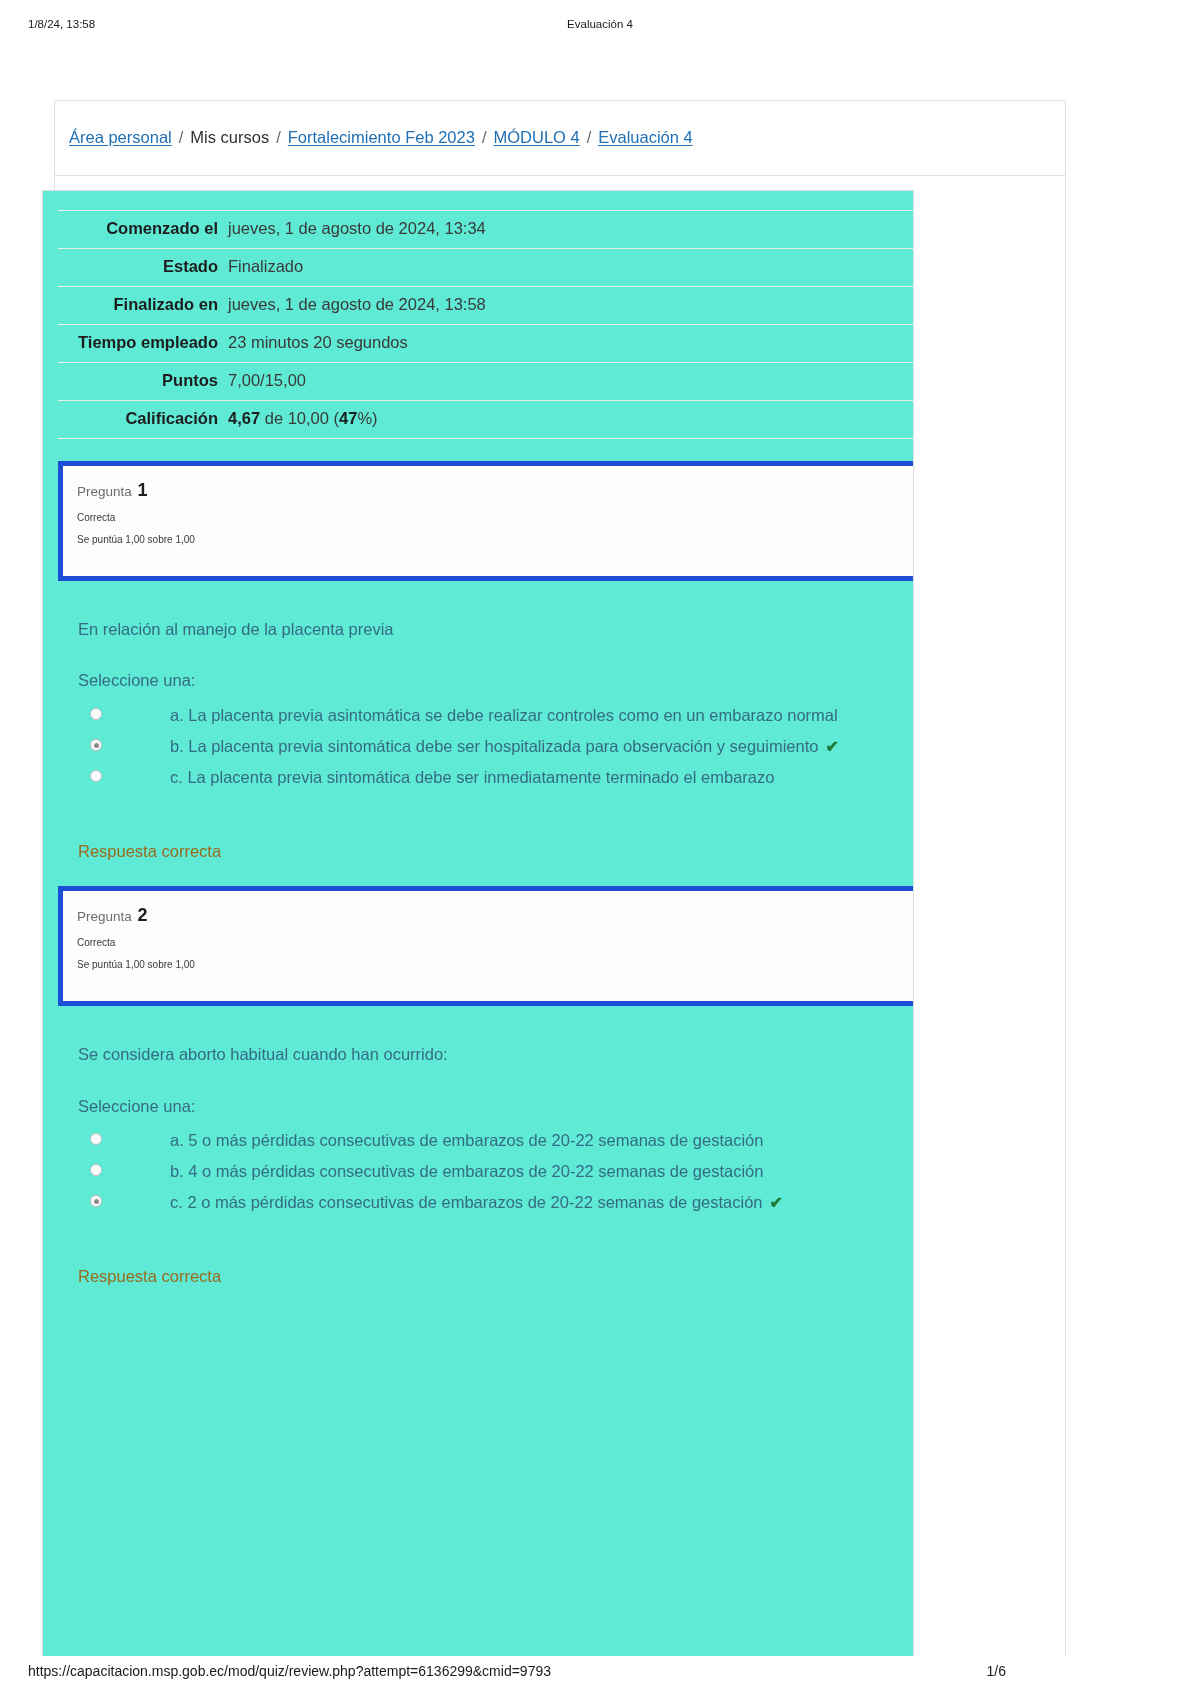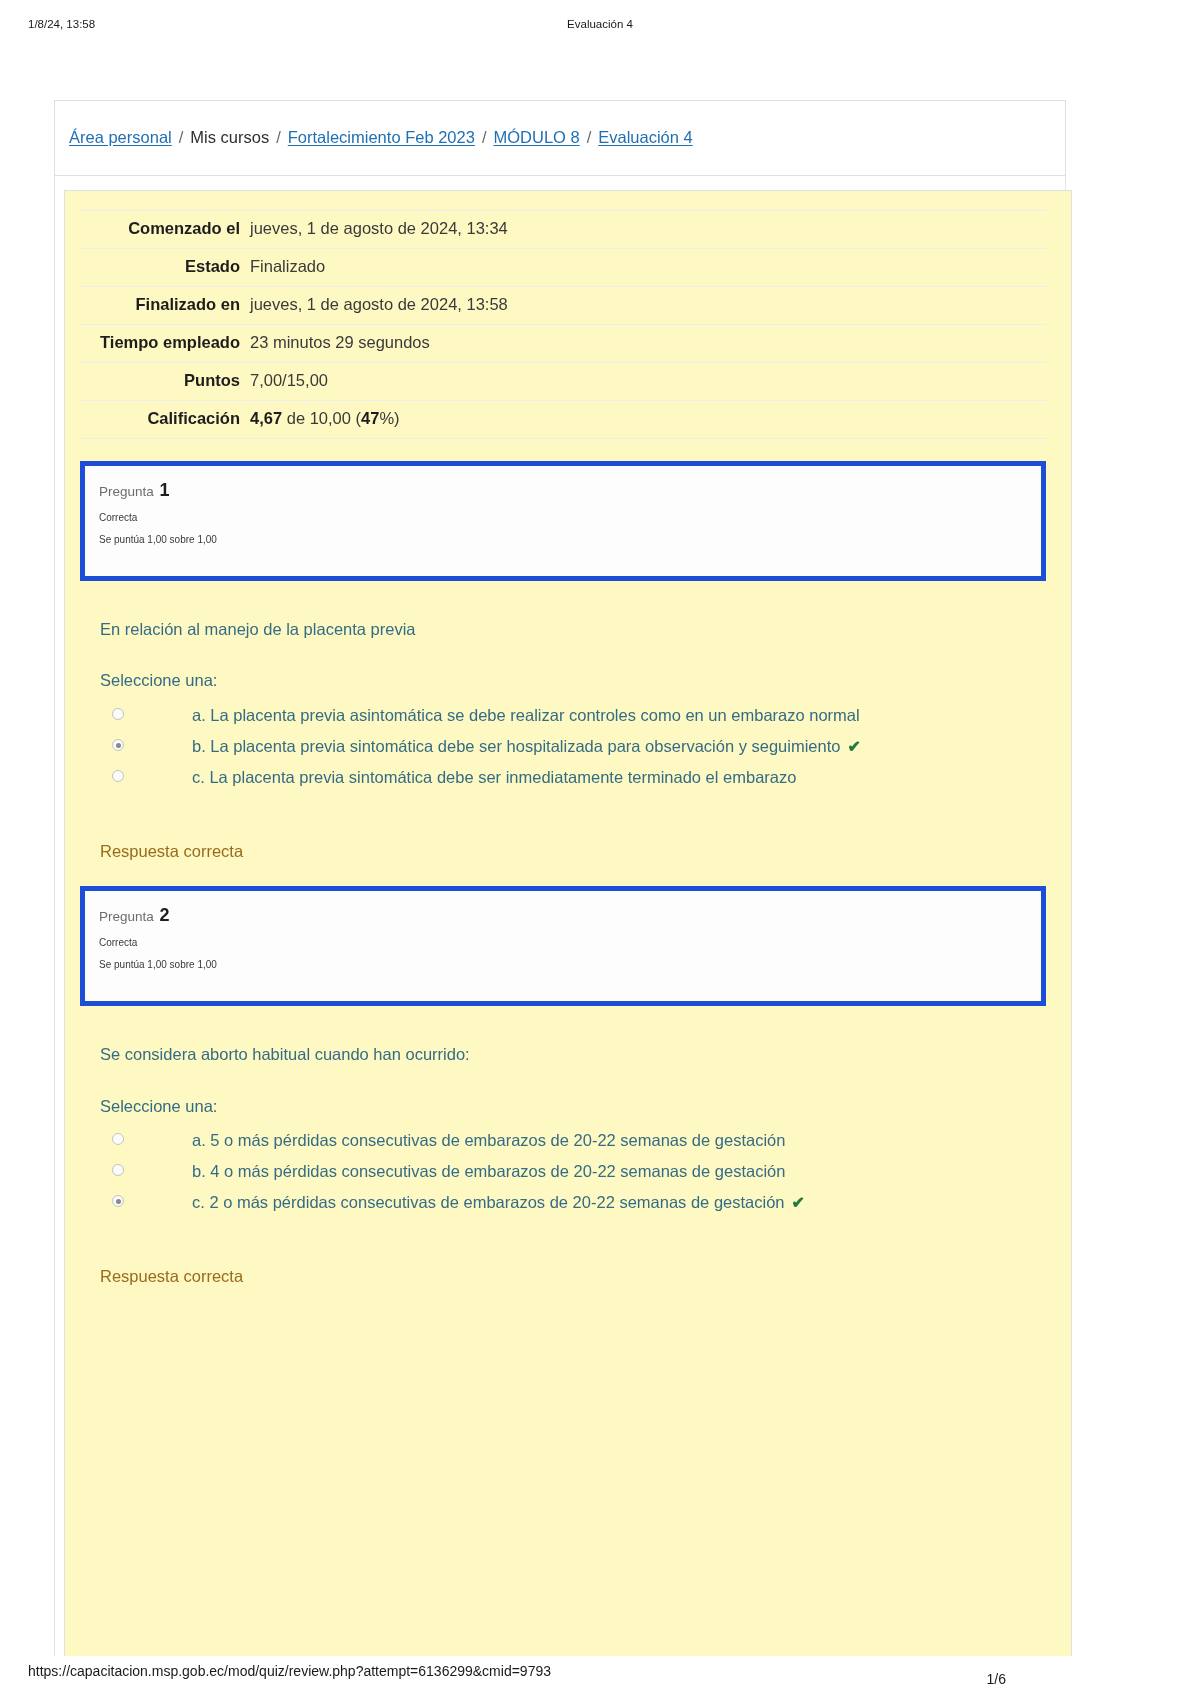--- a/index.html
+++ b/index.html
@@ -50,21 +50,21 @@
   }
   .print-footer .pf-left {
     position: absolute;
     left: 28px;
     top: 0;
     white-space: nowrap;
   }
   .print-footer .pf-right {
     position: absolute;
     right: 28px;
-    top: 8px;
+    top: 0;
     white-space: nowrap;
   }
 
   
   .page-frame {
     position: absolute;
     left: 54px;
     top: 100px;
     width: 1012px;
     height: 1556px;
@@ -101,27 +101,27 @@
     color: #2f2f2f;
   }
   .breadcrumb .crumb-sep {
     color: #6a6a6a;
     padding: 0 7px;
   }
 
   
   .content-card {
     position: absolute;
-    left: 64px;
+    left: 42px;
     top: 190px;
-    width: 1008px;
+    width: 872px;
     height: 1466px;
     border: 1px solid #e0e0e0;
     border-bottom: none;
-    background: #fef9c3;
+    background: #5eead4;
     box-sizing: border-box;
     overflow: hidden;
   }
   .content-inner {
     position: absolute;
     left: 15px;
     top: 19px;
     width: 982px;
   }
 
@@ -265,21 +265,21 @@
 <body>
 
 <div class="print-header">
   <span class="ph-left">1/8/24, 13:58</span>
   <span class="ph-center">Evaluación 4</span>
 </div>
 
 <div class="page-frame"></div>
 
 <div class="breadcrumb-card">
-  <nav class="breadcrumb" id="breadcrumb"><a href="#">Área personal</a><span class="crumb-sep">/</span><span class="crumb-plain">Mis cursos</span><span class="crumb-sep">/</span><a href="#">Fortalecimiento Feb 2023</a><span class="crumb-sep">/</span><a href="#">MÓDULO 8</a><span class="crumb-sep">/</span><a href="#">Evaluación 4</a></nav>
+  <nav class="breadcrumb" id="breadcrumb"><a href="#">Área personal</a><span class="crumb-sep">/</span><span class="crumb-plain">Mis cursos</span><span class="crumb-sep">/</span><a href="#">Fortalecimiento Feb 2023</a><span class="crumb-sep">/</span><a href="#">MÓDULO 4</a><span class="crumb-sep">/</span><a href="#">Evaluación 4</a></nav>
 </div>
 
 <div class="content-card">
   <div class="content-inner">
 
     <table class="summary-table">
       <tbody id="summary-body">
           <tr>
             <th>Comenzado el</th>
             <td>jueves, 1 de agosto de 2024, 13:34</td>
@@ -287,21 +287,21 @@
           <tr>
             <th>Estado</th>
             <td>Finalizado</td>
           </tr>
           <tr>
             <th>Finalizado en</th>
             <td>jueves, 1 de agosto de 2024, 13:58</td>
           </tr>
           <tr>
             <th>Tiempo empleado</th>
-            <td>23 minutos 29 segundos</td>
+            <td>23 minutos 20 segundos</td>
           </tr>
           <tr>
             <th>Puntos</th>
             <td>7,00/15,00</td>
           </tr>
           <tr>
             <th>Calificación</th>
             <td><b>4,67</b><span> de 10,00 (</span><b>47</b><span>%)</span></td>
           </tr>
         </tbody>

